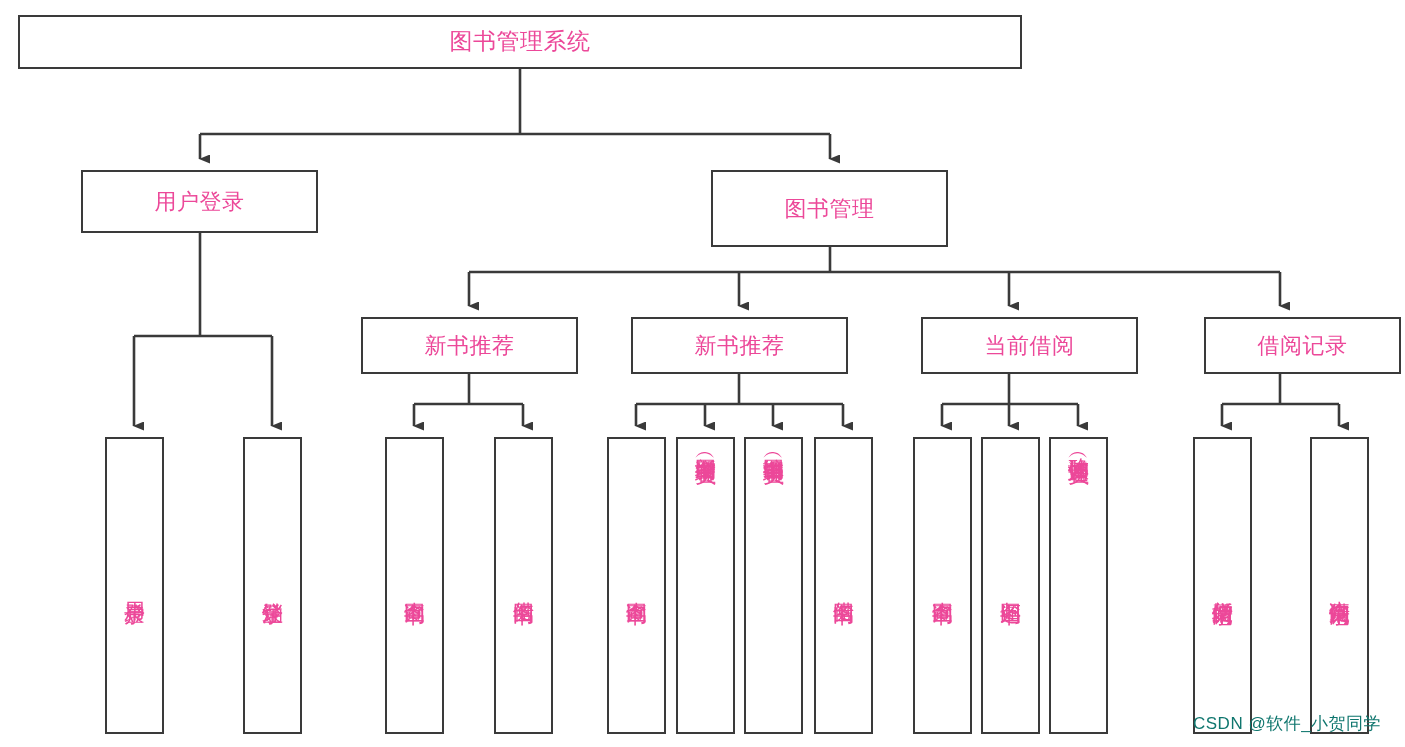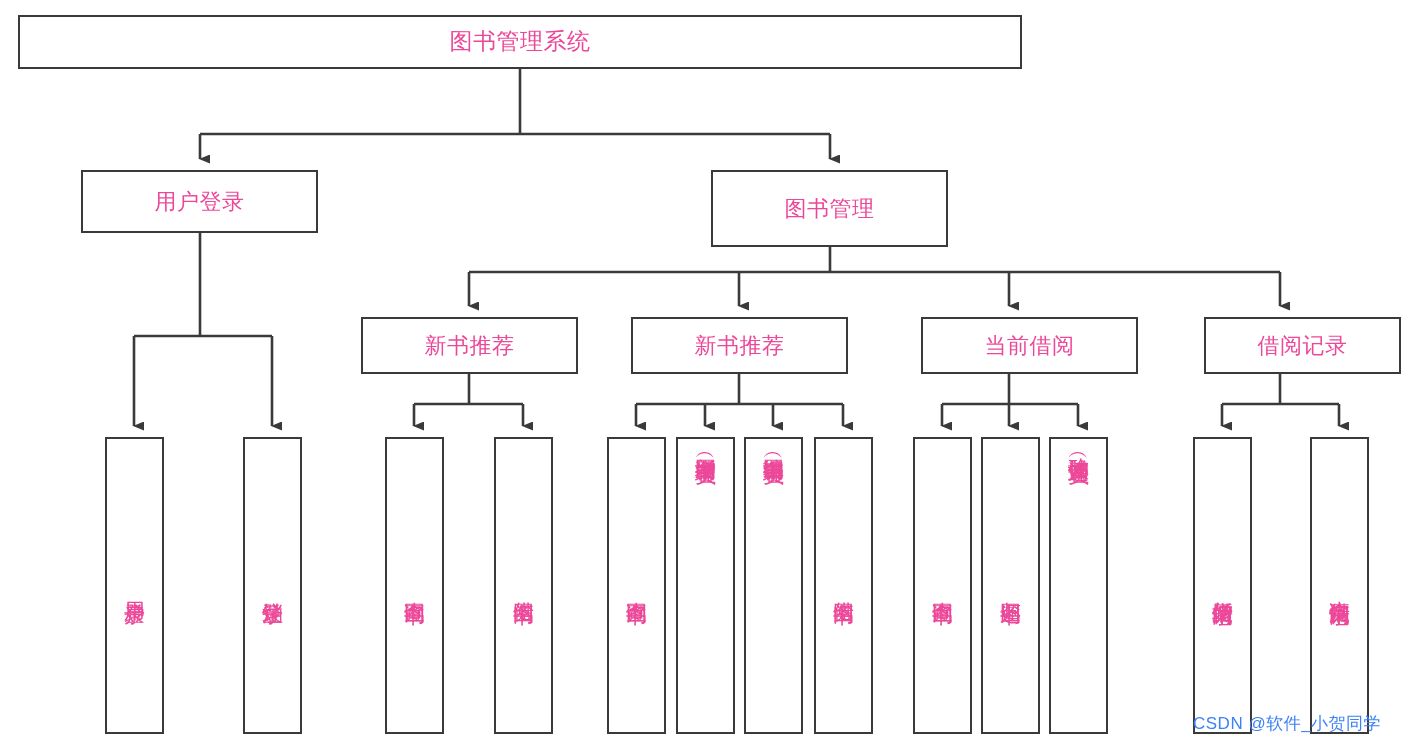--- a/index.html
+++ b/index.html
@@ -64,21 +64,21 @@
     transform: none;
   }
   .node.vertical.centered {
     align-items: center;
   }
   #watermark {
     position: absolute;
     left: 1193px;
     top: 712px;
     font-size: 17px;
-    color: #3b82f6;
+    color: #0f766e;
     letter-spacing: 0.5px;
     white-space: nowrap;
     z-index: 5;
     font-family: "Liberation Sans", "DejaVu Sans", sans-serif;
   }
 </style>
 </head>
 <body>
 
 <div id="diagram-root">

